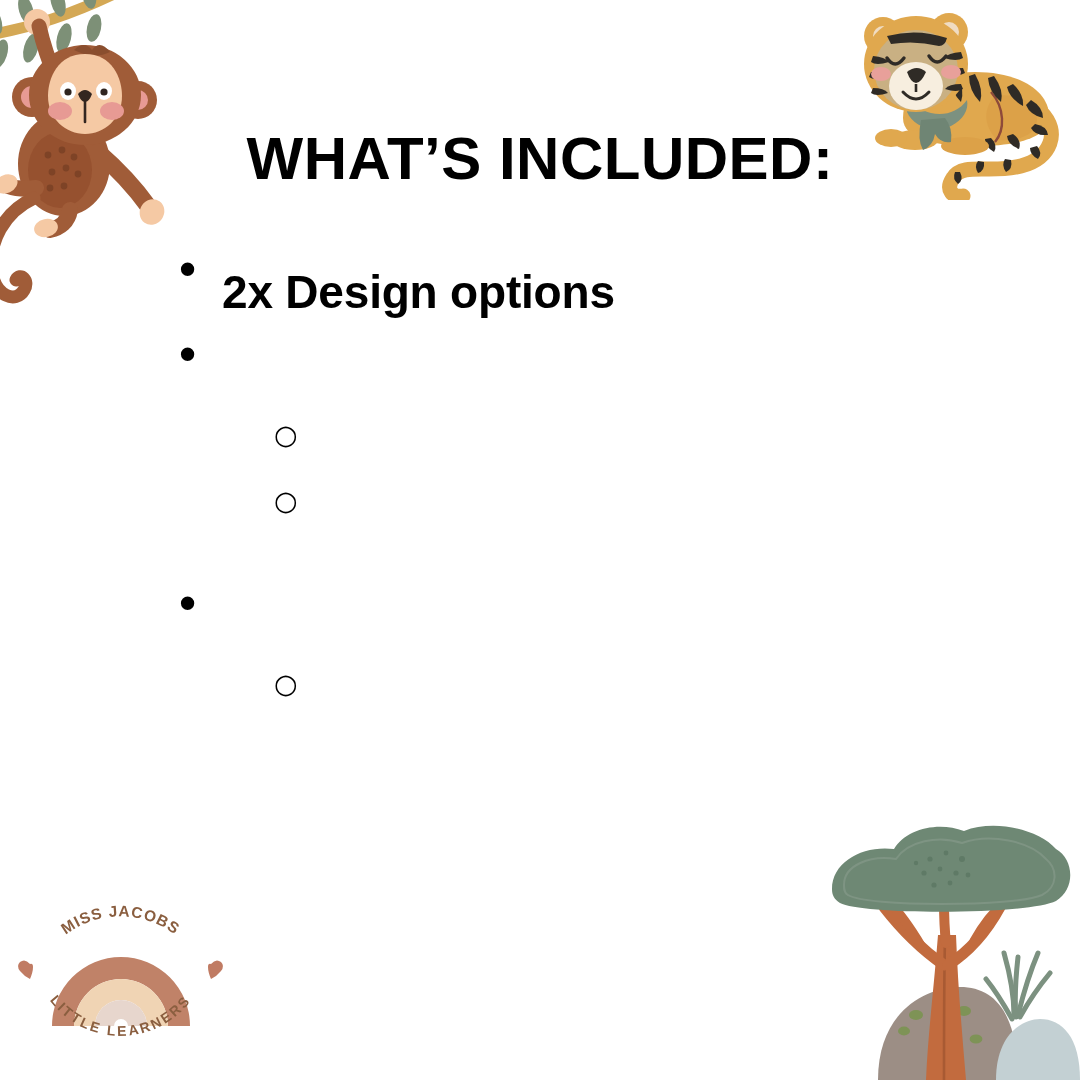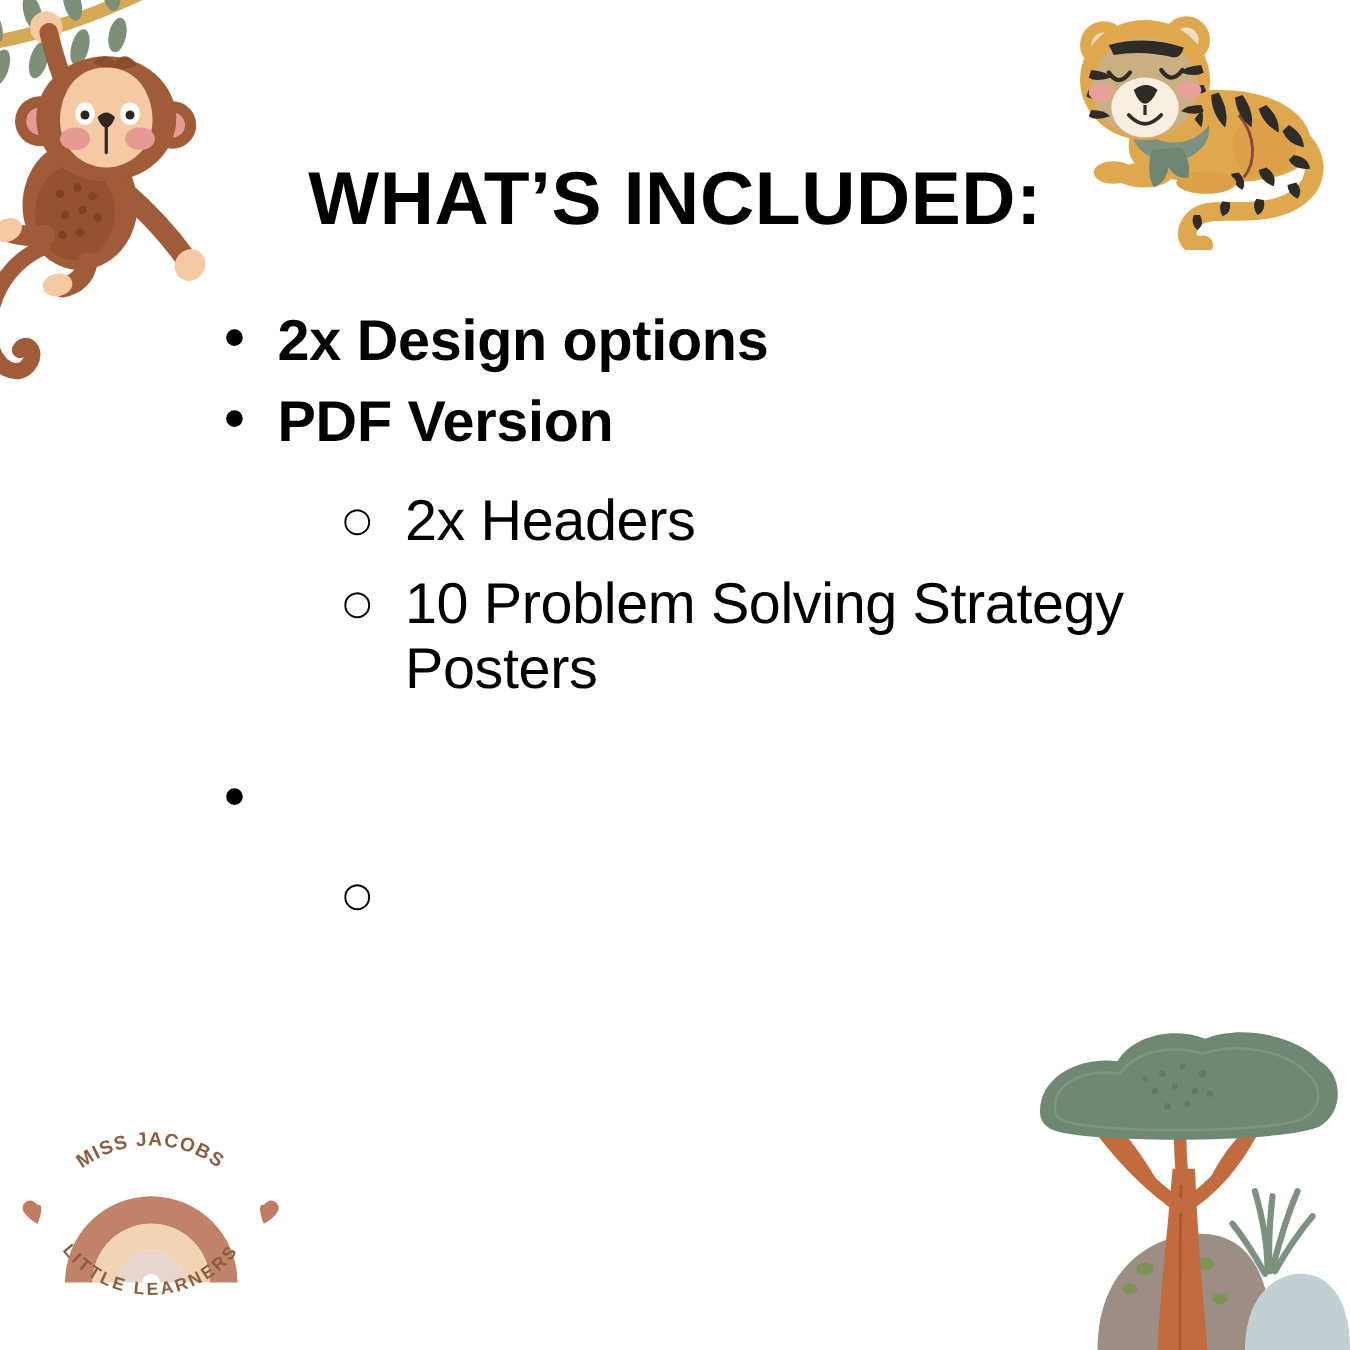--- a/index.html
+++ b/index.html
@@ -42,20 +42,21 @@
     width:48px;flex:0 0 48px;
     font-size:46px;line-height:1.02;
     color:#000;text-align:left;padding-left:4px;
     font-family:"DejaVu Sans", sans-serif;
   }
   .lvl1 .txt{
     font-size:46px;line-height:1.06;
     font-weight:bold;color:#000;
     letter-spacing:-0.2px;
     font-family:"Liberation Sans", sans-serif;
+    margin-top:20px;
   }
 
   
   .lvl2{margin-bottom:2px;}
   .lvl2 .bullet{
     width:50px;flex:0 0 50px;
     margin-left:104px;
     font-size:27px;line-height:2.0;
     color:#000;text-align:left;
     font-family:"DejaVu Sans", sans-serif;
@@ -304,35 +305,32 @@
 
       <div class="row lvl1">
         <span class="bullet">•</span>
         <span class="txt">2x Design options</span>
       </div>
 
       <div class="gap-sm"></div>
 
       <div class="row lvl1">
         <span class="bullet">•</span>
-        <span class="txt">PDF Version</span>
       </div>
 
       <div class="gap-mid"></div>
 
       <div class="row lvl2">
         <span class="bullet">○</span>
-        <span class="txt">2x Headers</span>
       </div>
 
       <div class="gap-sm"></div>
 
       <div class="row lvl2">
         <span class="bullet">○</span>
-        <span class="txt">10 Problem Solving Strategy Posters</span>
       </div>
 
       <div class="gap-big"></div>
 
       <div class="row lvl1">
         <span class="bullet">•</span>
       </div>
 
       <div class="gap-mid"></div>
 

